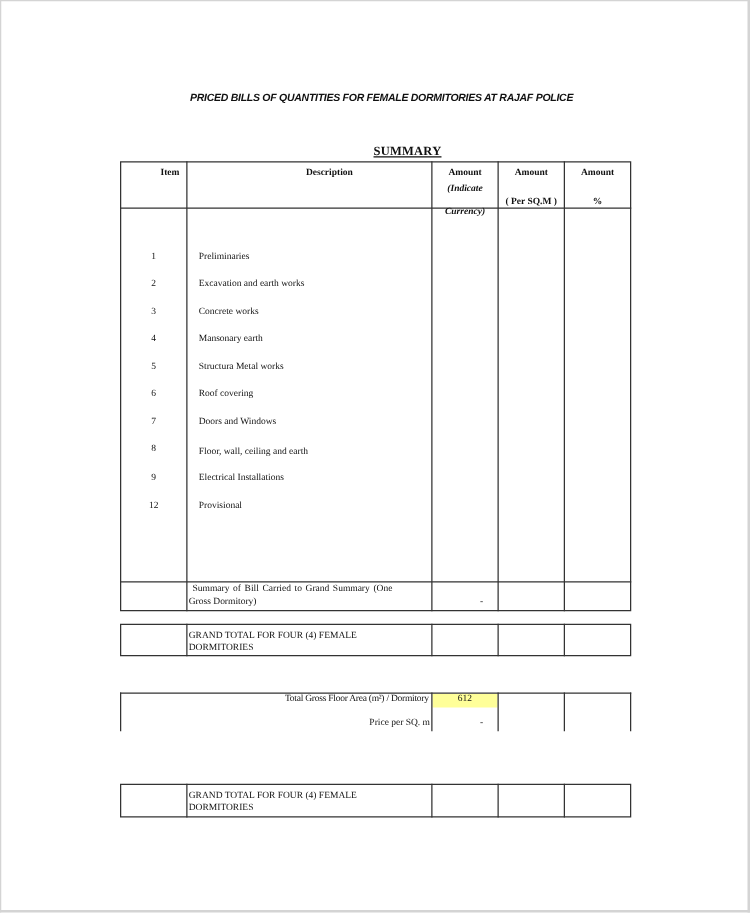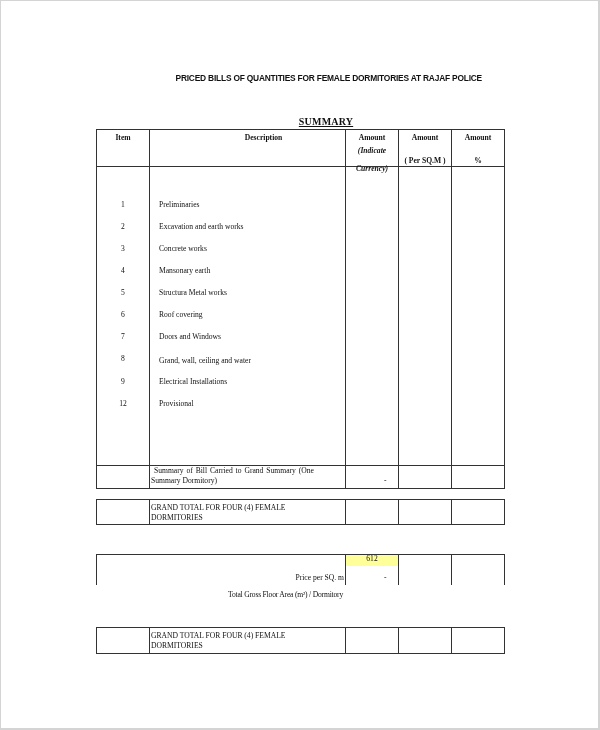--- a/index.html
+++ b/index.html
@@ -6,23 +6,23 @@
     body {
       width: 600px; height: 730px; background: #ffffff; position: relative; overflow: hidden;
       font-family: "Liberation Serif", serif; color: #111;
     }
     .page-edge-top { position: absolute; left: 0; top: 0; width: 600px; height: 1px; background: #d4d4d4; }
     .page-edge-left { position: absolute; left: 0; top: 0; width: 1px; height: 730px; background: #d4d4d4; }
     .page-edge-right { position: absolute; right: 0; top: 0; width: 2px; height: 730px; background: #d4d4d4; }
     .page-edge-bottom { position: absolute; left: 0; bottom: 0; width: 600px; height: 2px; background: #d4d4d4; }
 
     .title {
-      position: absolute; left: 132px; width: 350px; top: 73px;
-      text-align: right; font-family: "Liberation Sans", sans-serif;
-      font-size: 8.4px; font-weight: bold; line-height: 10px; letter-spacing: -0.2px;
+      position: absolute; left: 152px; width: 350px; top: 73px;
+      text-align: left; font-family: "Liberation Sans", sans-serif;
+      font-size: 8.4px; font-weight: bold; line-height: 10px; letter-spacing: -0.2px; font-style: italic;
     }
     .summary-heading {
       position: absolute; left: 290px; width: 72px; top: 116px; text-align: center;
       font-size: 10px; font-weight: bold; text-decoration: underline; letter-spacing: 0.2px;
     }
 
     .box { position: absolute; border: 1px solid #333; box-sizing: border-box; }
     .vline { position: absolute; width: 1px; background: #333; }
     .hline { position: absolute; height: 1px; background: #333; }
 
@@ -50,21 +50,21 @@
 
 <div>
   <div class="box" style="left:96px; top:129px; width:409px; height:360px;"></div>
   <div class="vline" style="left:149px; top:129px; height:360px;"></div>
   <div class="vline" style="left:345px; top:129px; height:360px;"></div>
   <div class="vline" style="left:398px; top:129px; height:360px;"></div>
   <div class="vline" style="left:451px; top:129px; height:360px;"></div>
   <div class="hline" style="left:96px; top:166px; width:409px;"></div>
   <div class="hline" style="left:96px; top:465px; width:409px;"></div>
 
-  <div class="txt hdr" style="left:97px; width:52px; top:133px;">Item</div>
+  <div class="txt hdr" style="left:110px; width:52px; top:133px;">Item</div>
   <div class="txt hdr" style="left:166px; width:195px; top:133px;">Description</div>
   <div class="txt hdr" style="left:346px; width:52px; top:133px;">Amount</div>
   <div class="txt hdr ital" style="left:346px; width:52px; top:146px;">(Indicate</div>
   <div class="txt hdr ital" style="left:346px; width:52px; top:164px;">Currency)</div>
   <div class="txt hdr" style="left:399px; width:52px; top:133px;">Amount</div>
   <div class="txt hdr" style="left:399px; width:52px; top:156px;">( Per SQ.M )</div>
   <div class="txt hdr" style="left:452px; width:52px; top:133px;">Amount</div>
   <div class="txt hdr" style="left:452px; width:52px; top:156px;">%</div>
 
   <div>
@@ -90,34 +90,34 @@
   <div>
     <div class="txt num" style="top:310px;">6</div>
     <div class="txt desc" style="top:310px;">Roof covering</div>
   </div>
   <div>
     <div class="txt num" style="top:332px;">7</div>
     <div class="txt desc" style="top:332px;">Doors and Windows</div>
   </div>
   <div>
     <div class="txt num" style="top:354px;">8</div>
-    <div class="txt desc" style="top:356px;">Grand, wall, ceiling and water</div>
+    <div class="txt desc" style="top:356px;">Floor, wall, ceiling and earth</div>
   </div>
   <div>
     <div class="txt num" style="top:377px;">9</div>
     <div class="txt desc" style="top:377px;">Electrical Installations</div>
   </div>
   <div>
     <div class="txt num" style="top:399px;">12</div>
     <div class="txt desc" style="top:399px;">Provisional</div>
   </div>
 
   <div>
     <div class="txt" style="left:154px; top:466px; word-spacing:1px;">Summary of Bill Carried to Grand Summary (One</div>
-    <div class="txt" style="left:151px; top:476px;">Summary Dormitory)</div>
+    <div class="txt" style="left:151px; top:476px;">Gross Dormitory)</div>
     <div class="txt" style="left:384px; top:476px;">-</div>
   </div>
 </div>
 
 <div>
   <div class="box" style="left:96px; top:499px; width:409px; height:26px;"></div>
   <div class="vline" style="left:149px; top:499px; height:26px;"></div>
   <div class="vline" style="left:345px; top:499px; height:26px;"></div>
   <div class="vline" style="left:398px; top:499px; height:26px;"></div>
   <div class="vline" style="left:451px; top:499px; height:26px;"></div>
@@ -126,21 +126,21 @@
 </div>
 
 <div>
   <div class="yellow" style="left:346px; top:555px; width:52px; height:11px;"></div>
   <div class="hline" style="left:96px; top:554px; width:409px;"></div>
   <div class="vline" style="left:96px; top:554px; height:31px;"></div>
   <div class="vline" style="left:345px; top:554px; height:31px;"></div>
   <div class="vline" style="left:398px; top:554px; height:31px;"></div>
   <div class="vline" style="left:451px; top:554px; height:31px;"></div>
   <div class="vline" style="left:504px; top:554px; height:31px;"></div>
-  <div class="txt bold" style="right:257px; top:554px; letter-spacing:-0.2px;margin-top:36px;">Total Gross Floor Area (m²) / Dormitory</div>
+  <div class="txt bold" style="right:257px; top:554px; letter-spacing:-0.2px;">Total Gross Floor Area (m²) / Dormitory</div>
   <div class="txt bold" style="left:346px; width:52px; text-align:center; top:554px;">612</div>
   <div class="txt bold" style="right:256px; top:573px;">Price per SQ. m</div>
   <div class="txt" style="left:384px; top:573px;">-</div>
 </div>
 
 <div>
   <div class="box" style="left:96px; top:627px; width:409px; height:27px;"></div>
   <div class="vline" style="left:149px; top:627px; height:27px;"></div>
   <div class="vline" style="left:345px; top:627px; height:27px;"></div>
   <div class="vline" style="left:398px; top:627px; height:27px;"></div>

